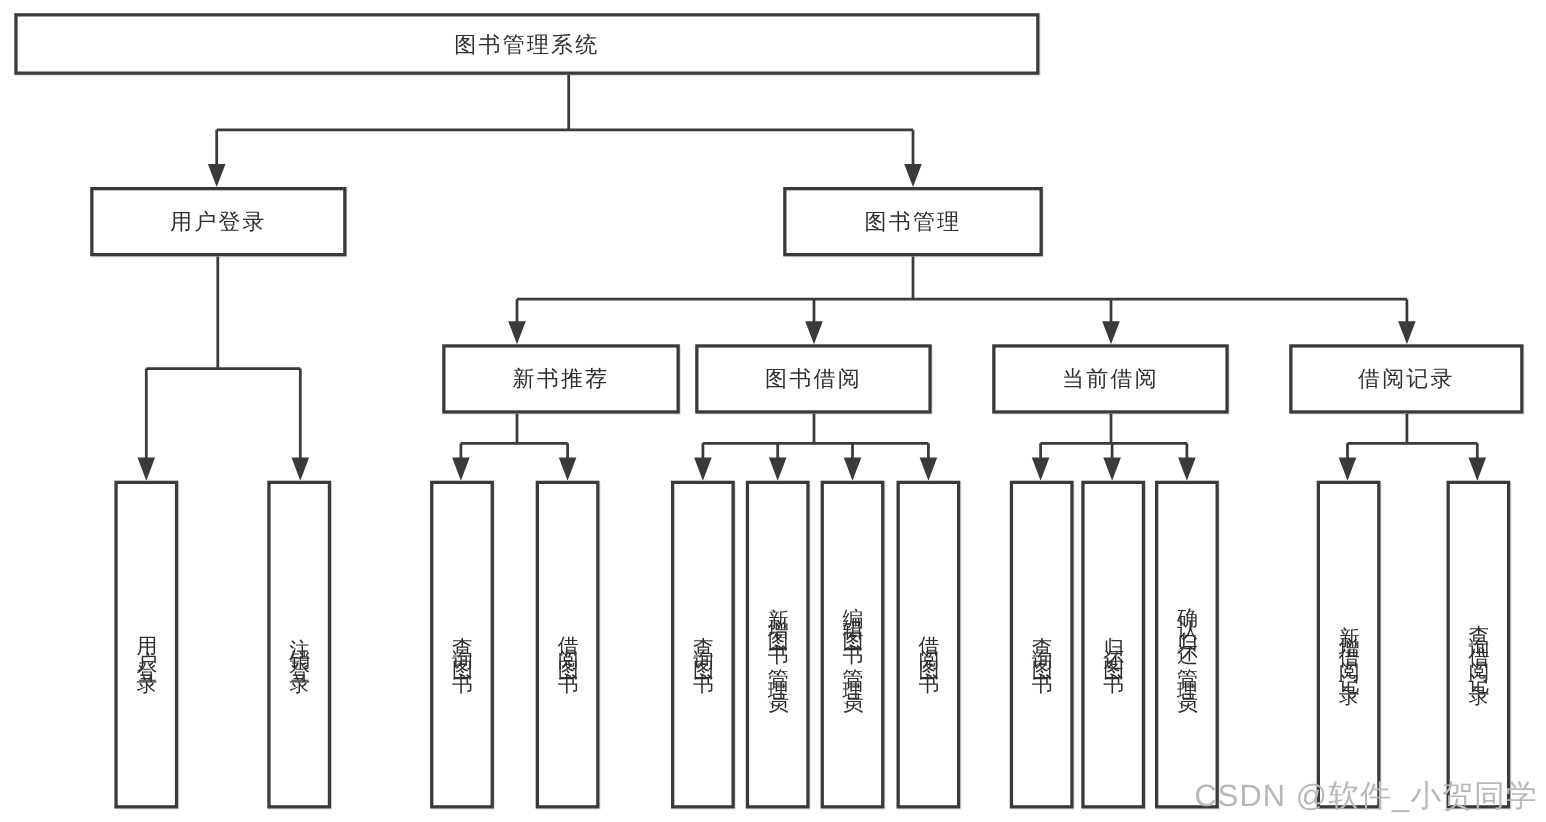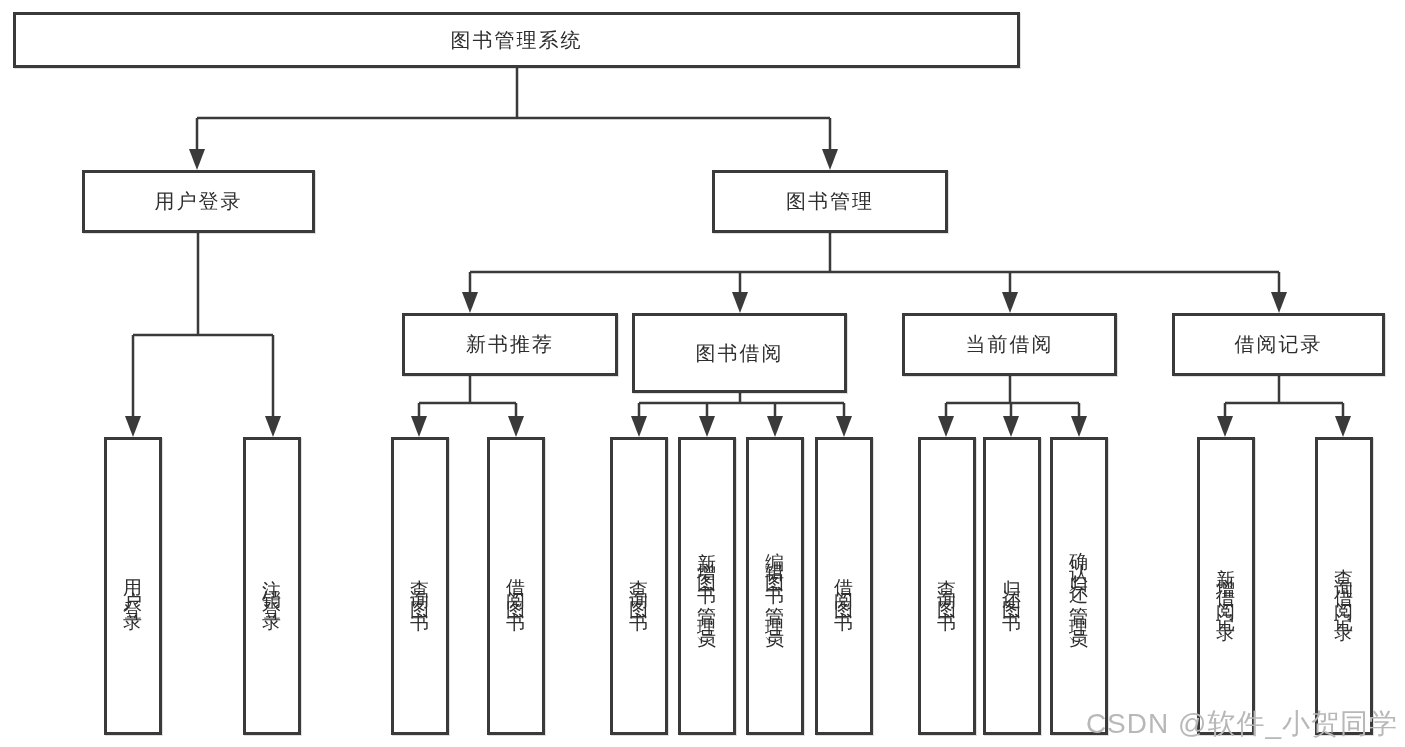--- a/index.html
+++ b/index.html
@@ -112,27 +112,27 @@
       <polygon points="1003,416 1019,416 1011,437"></polygon>
       <polygon points="1071,416 1087,416 1079,437"></polygon>
     </g>
     <g>
       <path d="M1279 376 V403 M1225 403 H1343 M1225 403 V417 M1343 403 V417"></path>
       <polygon points="1217,416 1233,416 1225,437"></polygon>
       <polygon points="1335,416 1351,416 1343,437"></polygon>
     </g>
   </svg>
 
-  <div class="node h" style="left:13px;top:12px;width:1007px;height:56px;">图书管理系统</div>
+  <div class="node h" style="left:13px;top:12px;width:932px;height:56px;">图书管理系统</div>
 
   <div class="node h" style="left:82px;top:170px;width:233px;height:63px;">用户登录</div>
   <div class="node h" style="left:712px;top:170px;width:236px;height:63px;text-align:right;">图书管理</div>
 
   <div class="node h" style="left:362px;top:313px;width:216px;height:63px;margin-left:40px;">新书推荐</div>
-  <div class="node h" style="left:632px;top:313px;width:215px;height:80px;">图书借阅</div>
+  <div class="node h" style="left:632px;top:313px;width:215px;height:63px;">图书借阅</div>
   <div class="node h" style="left:902px;top:313px;width:215px;height:63px;">当前借阅</div>
   <div class="node h" style="left:1172px;top:313px;width:213px;height:63px;">借阅记录</div>
 
   <div class="node leaf" style="left:104px;">
     <span class="vtext">用户登录</span>
   </div>
   <div class="node leaf" style="left:243px;">
     <span class="vtext">注销登录</span>
   </div>
   <div class="node leaf" style="left:391px;">

